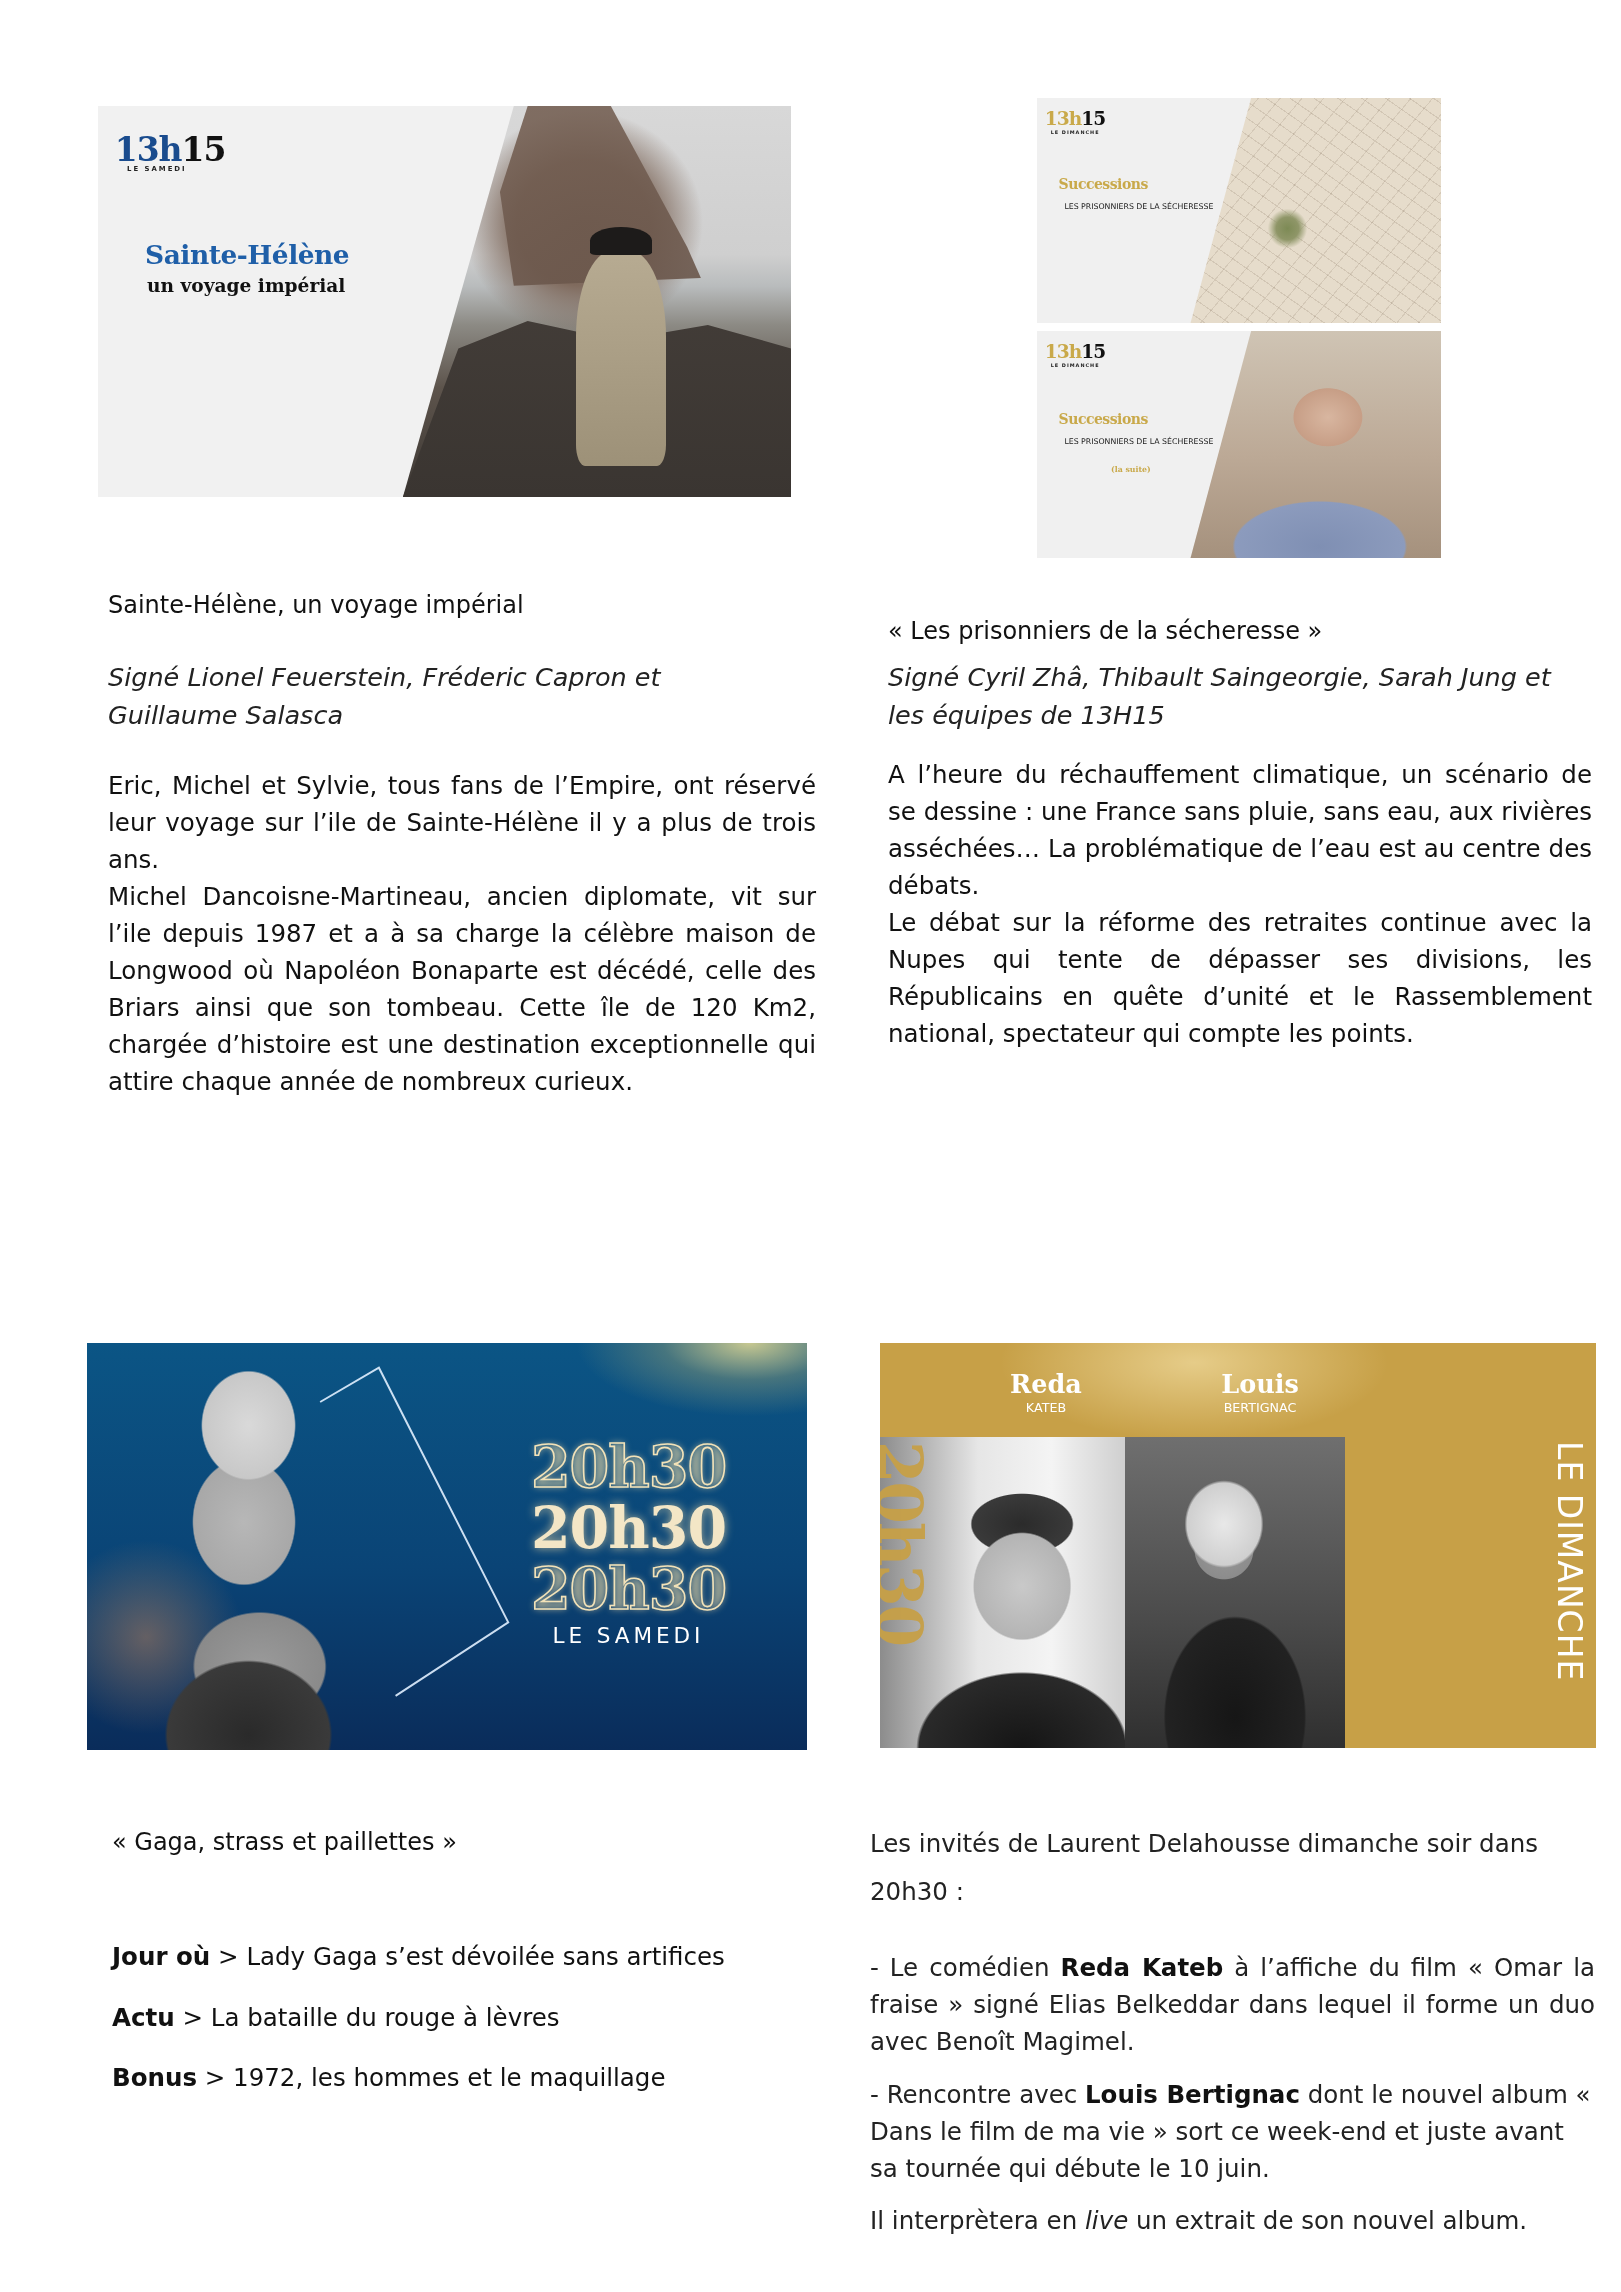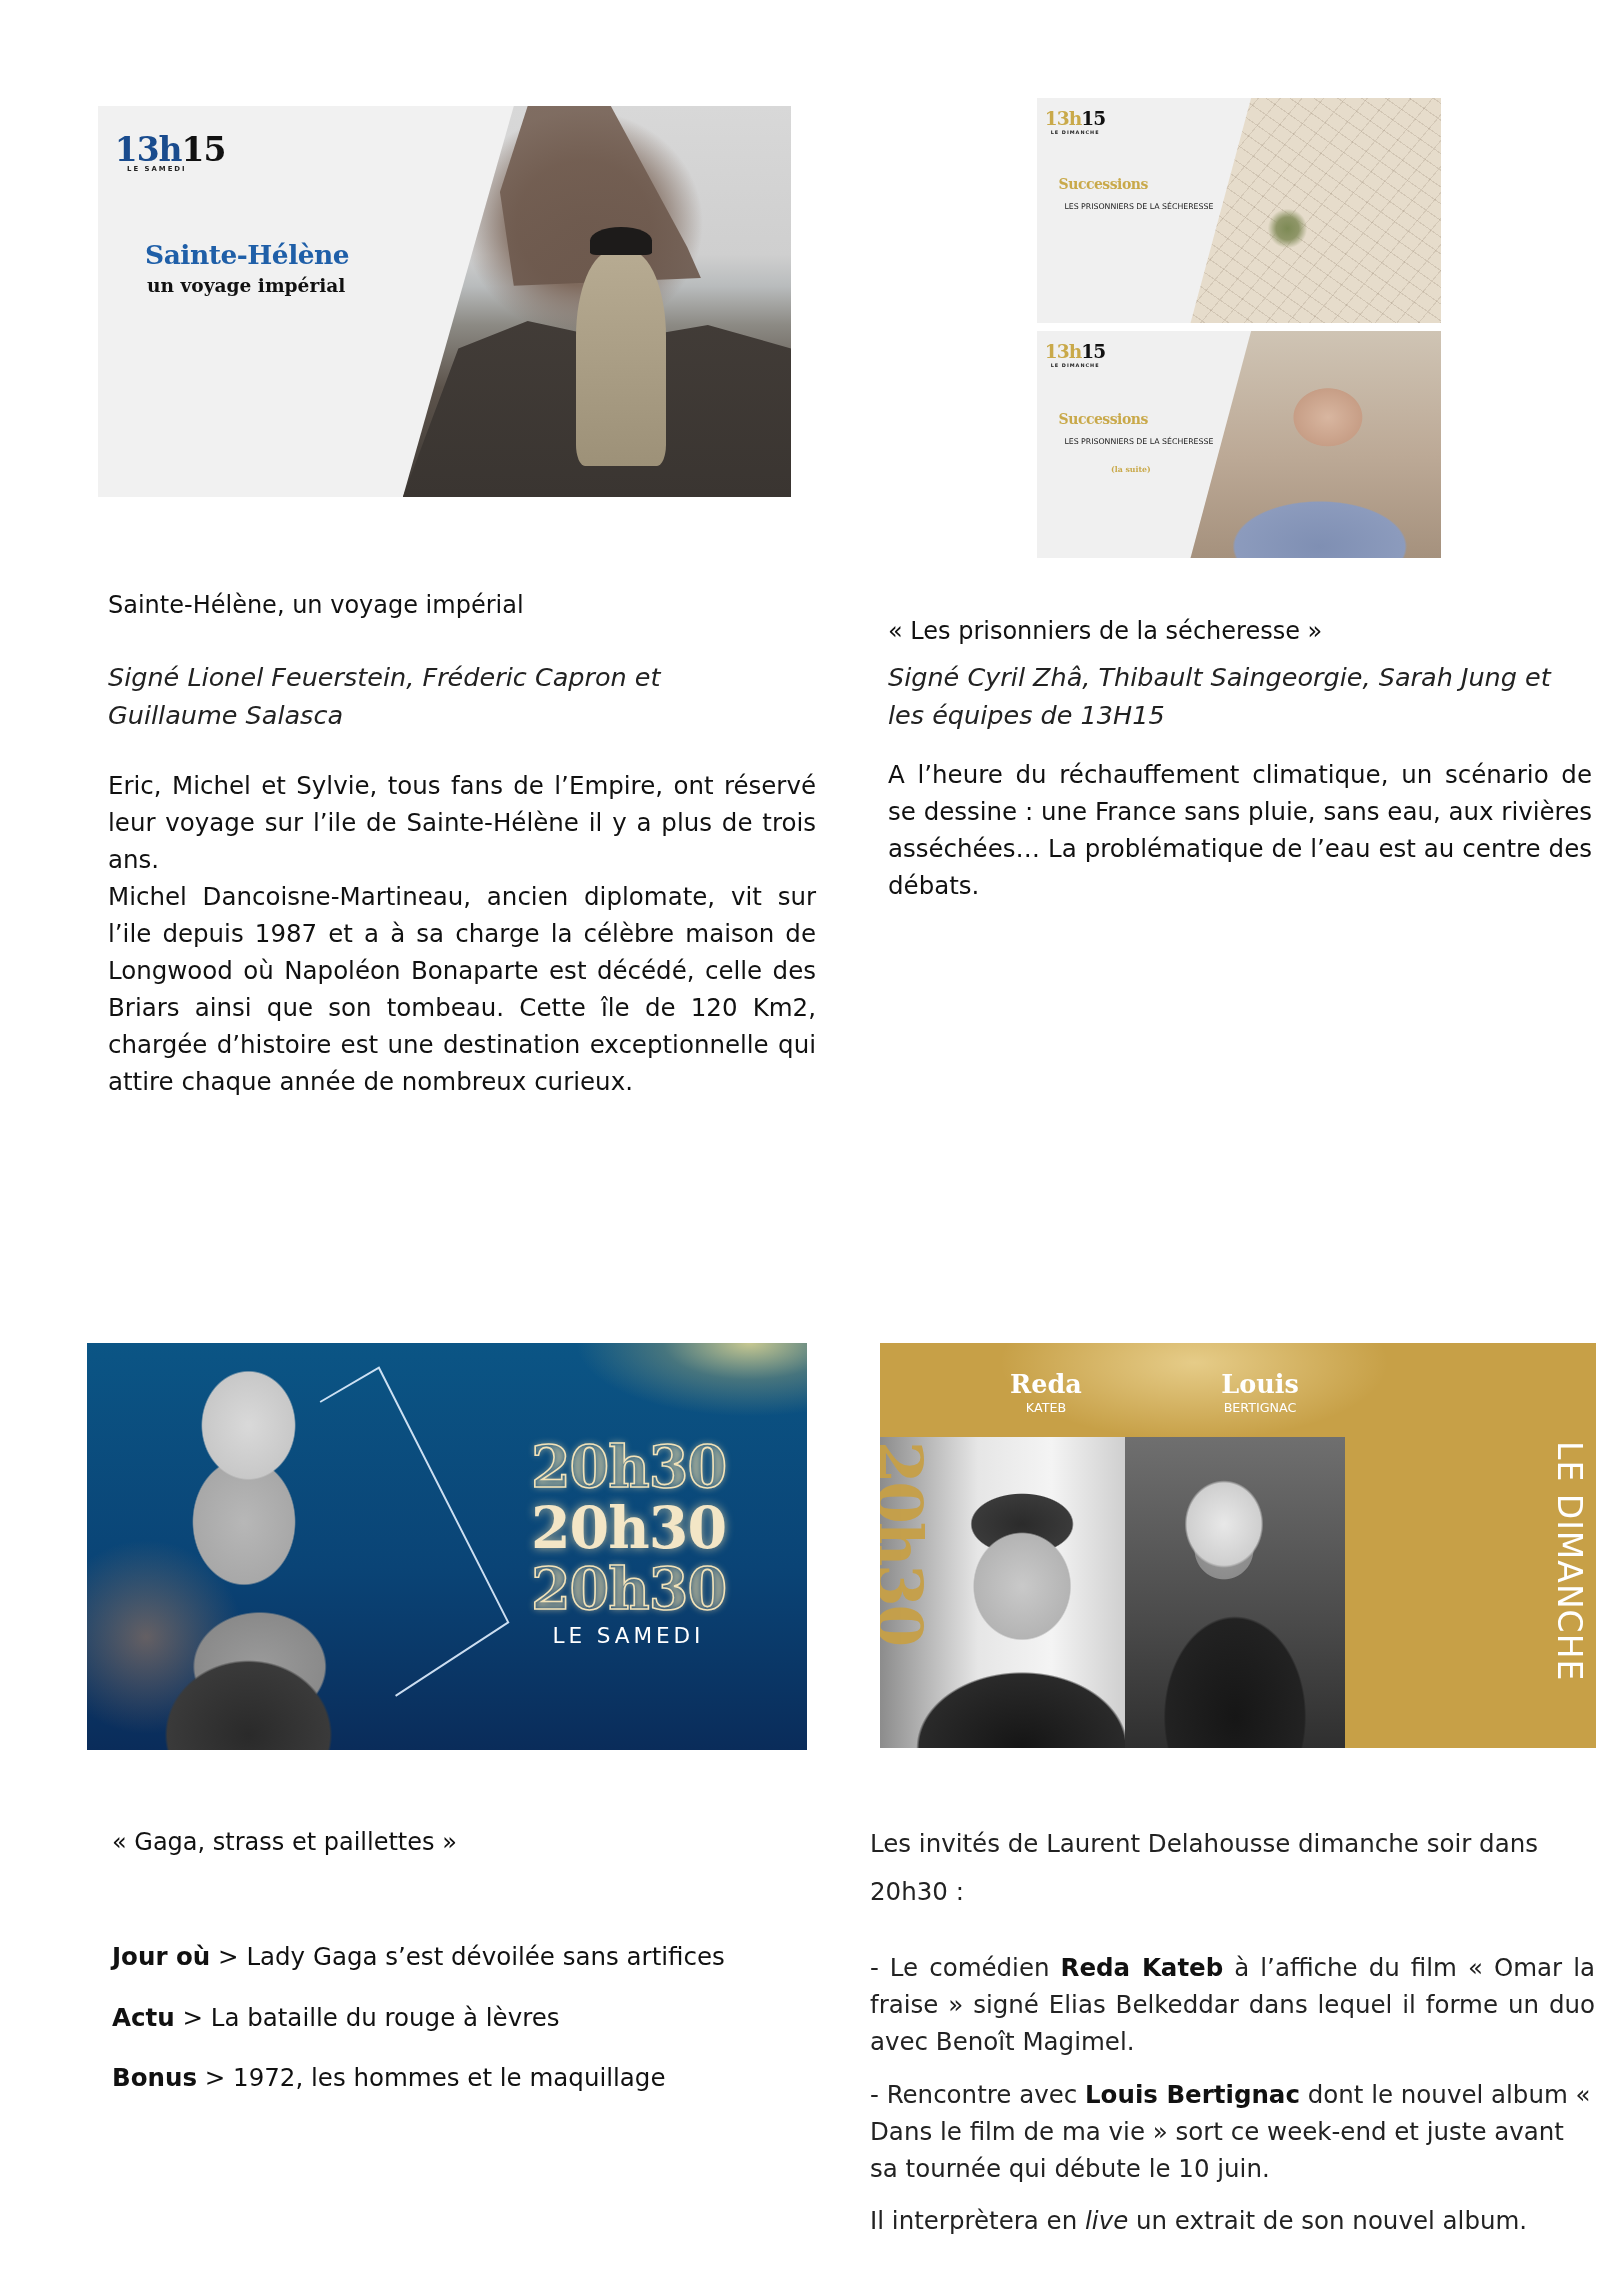--- a/index.html
+++ b/index.html
@@ -227,20 +227,21 @@
 </div>
 
 <div id="t2" class="block">
   <h2 class="heading heading2">« Les prisonniers de la sécheresse »</h2>
   <div class="byline">
     <span>Signé Cyril Zhâ, Thibault Saingeorgie, Sarah Jung et</span><br>
     <span>les équipes de 13H15</span>
   </div>
   <div class="body">
     <p class="just just-last">A l’heure du réchauffement climatique,  un scénario de se dessine : une France sans pluie, sans eau, aux rivières asséchées… La problématique de l’eau est au centre des débats.</p>
+    <p class="just just-last">Le débat sur la réforme des retraites continue avec la Nupes qui tente de dépasser ses divisions, les Républicains en quête d’unité et le Rassemblement national, spectateur qui compte les points.</p>
   </div>
 </div>
 
 <div id="img3" class="abs">
   <div class="glow-left"></div>
   <svg class="diamond-svg" width="720" height="407" viewBox="0 0 735 415">
     <polyline points="238,60 298,25 430,285 315,360" fill="none" stroke="rgba(225,240,255,0.9)" stroke-width="2"></polyline>
   </svg>
   <div class="person"></div>
   <div class="times">

